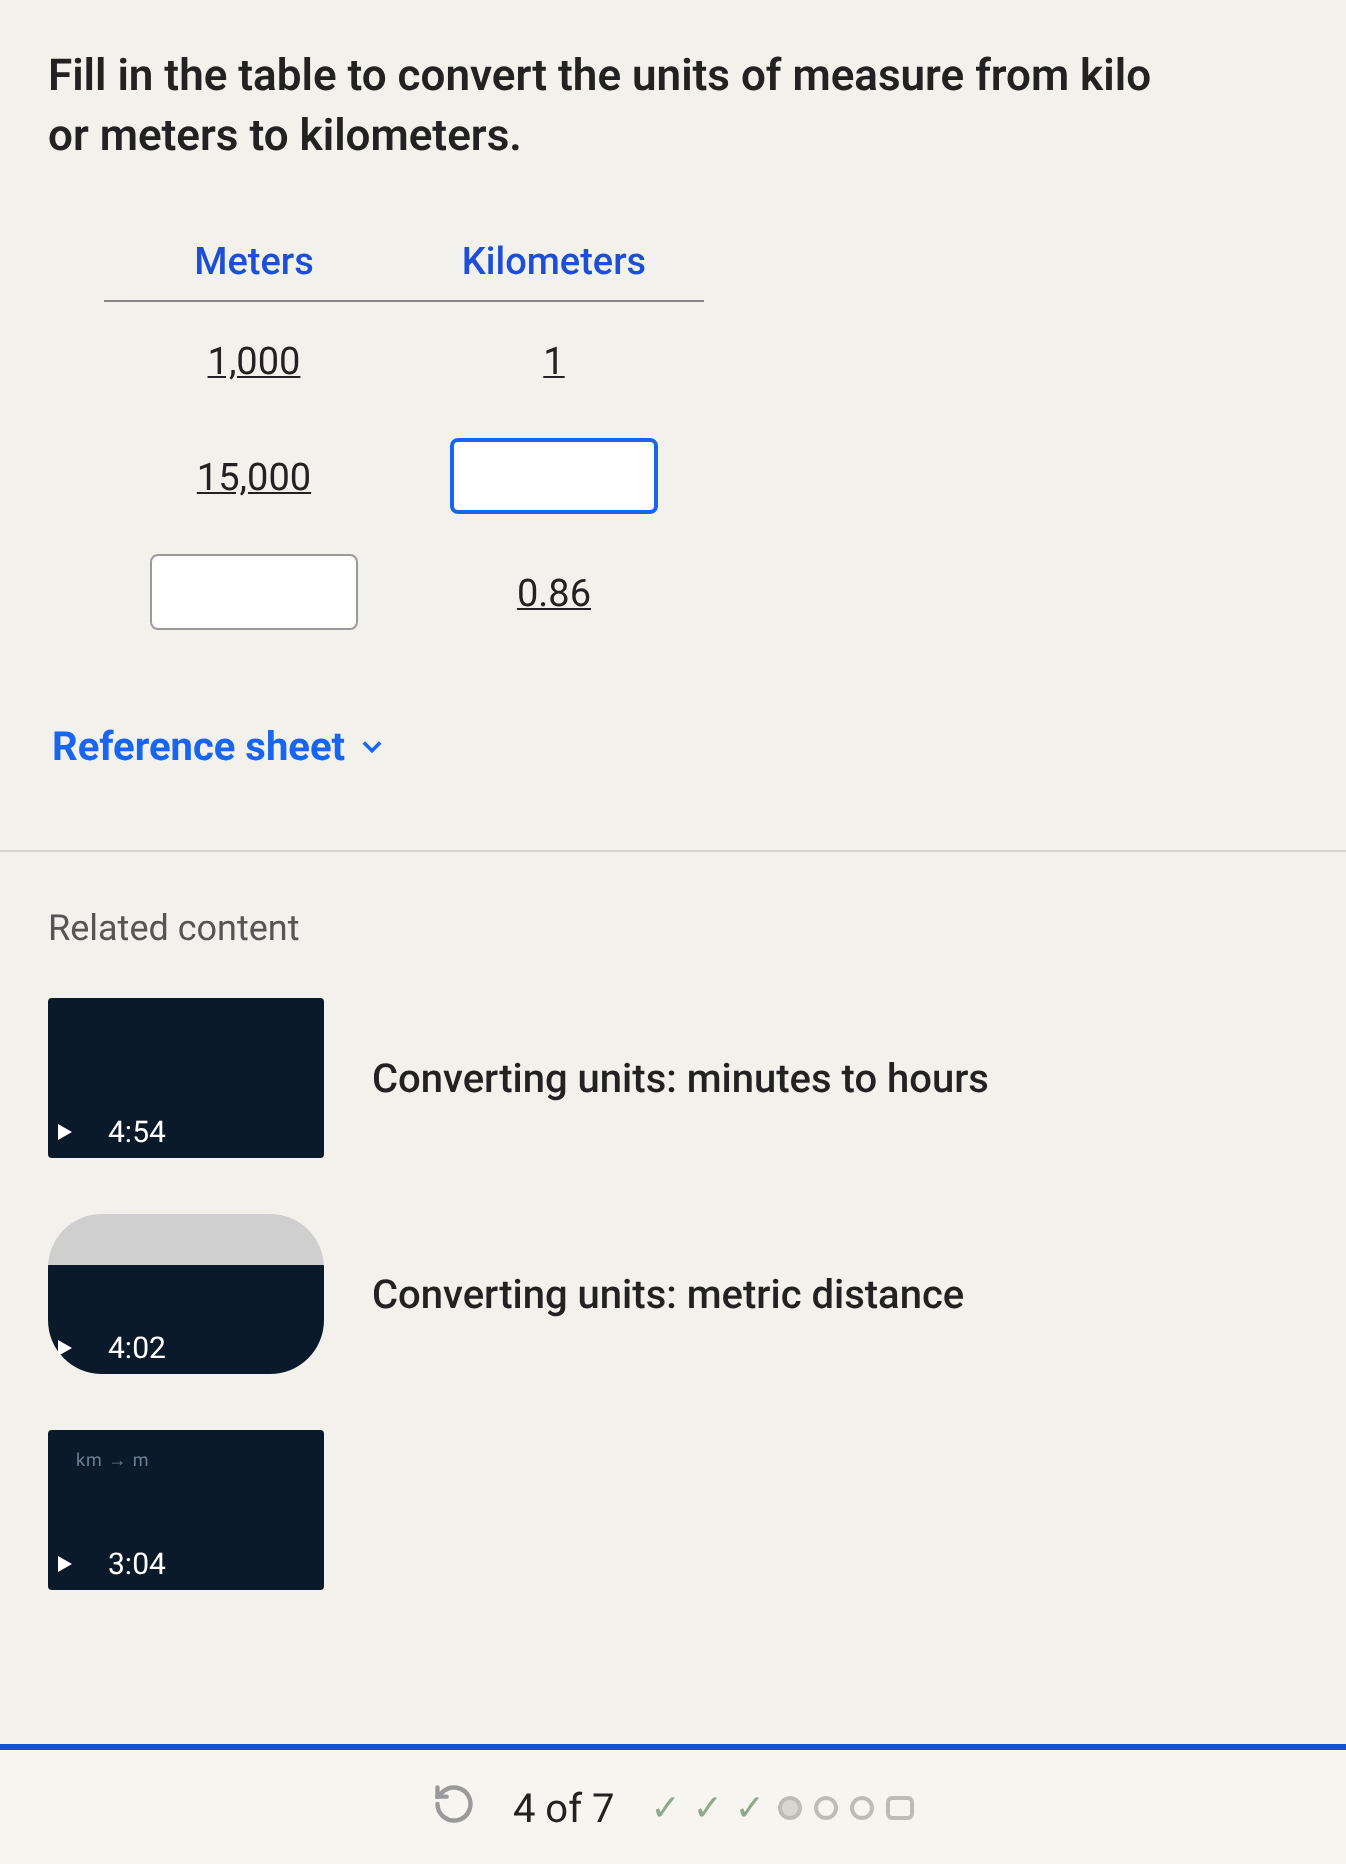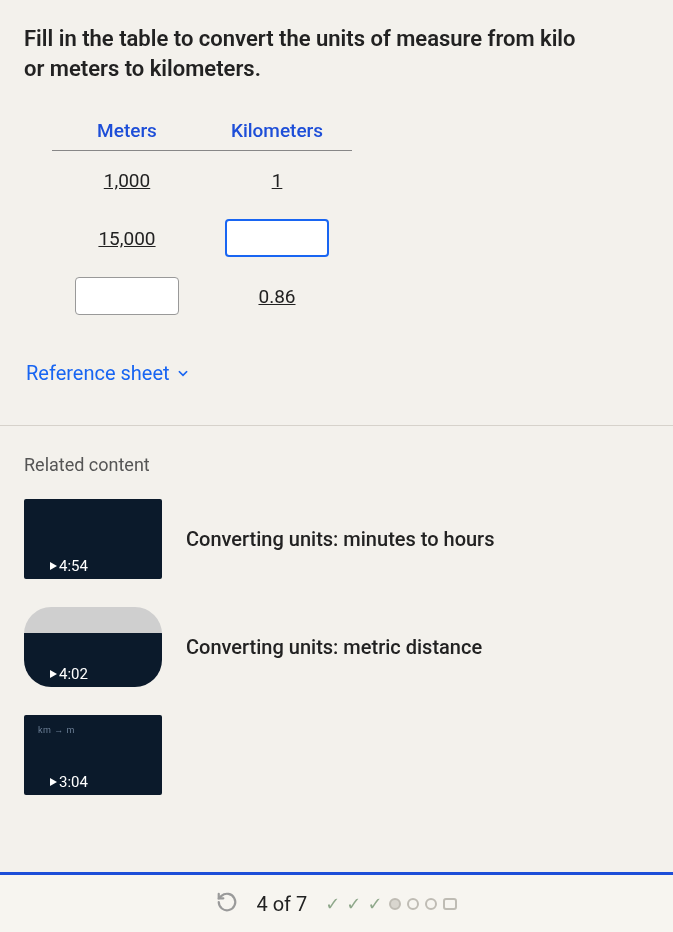--- a/index.html
+++ b/index.html
@@ -65,21 +65,21 @@
   }
   .answer-input.plain {
     border: 1px solid #999;
   }
   .reference-link {
     display: inline-flex;
     align-items: center;
     gap: 6px;
     color: #1865f2;
     font-size: 20px;
-    font-weight: 400;
+    font-weight: 700;
     cursor: pointer;
     margin-left: 2px;
     margin-bottom: 40px;
   }
   .reference-link svg { display: block; }
   .divider {
     height: 1px;
     background: #d6d2cb;
     margin-left: -24px;
   }
@@ -101,25 +101,25 @@
   .thumb {
     width: 138px;
     height: 80px;
     background: #0b1a2b;
     border-radius: 2px;
     position: relative;
     flex-shrink: 0;
   }
   .thumb .dur {
     position: absolute;
-    left: 23px;
+    left: 2px;
     bottom: 4px;
     display: flex;
     align-items: center;
-    gap: 0;
+    gap: 16px;
     color: #fff;
     font-size: 15px;
   }
   .thumb .dur svg { display:block; }
   .thumb .mini-label {
     position: absolute;
     top: 10px;
     left: 14px;
     color: #6b7e95;
     font-size: 9px;

